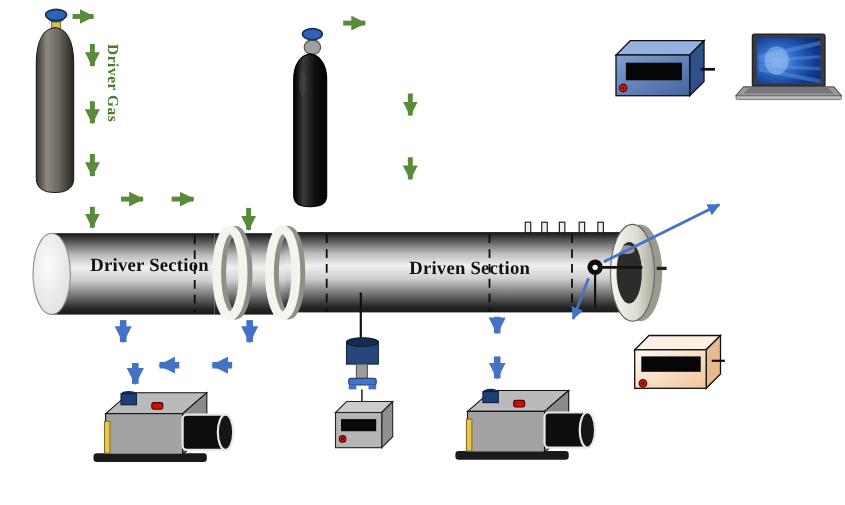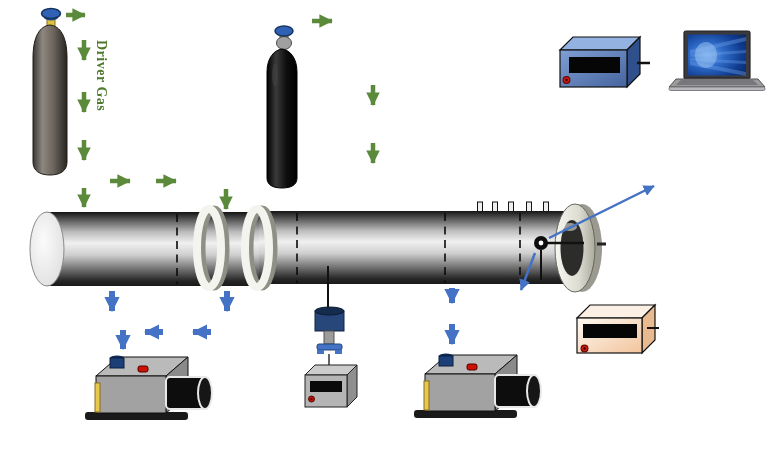--- a/index.html
+++ b/index.html
@@ -248,13 +248,15 @@
     <polygon points="642,318 655,305 655,340 642,353" fill="#e9ba90" stroke="#111" stroke-width="1.2"></polygon>
     <rect x="577" y="318" width="65" height="35" fill="url(#beigeFront)" stroke="#111" stroke-width="1.2"></rect>
     <rect x="583" y="324" width="54" height="14" fill="#060606"></rect>
     <circle cx="584.5" cy="348.5" r="3.4" fill="#cf1a10" stroke="#6b0a05" stroke-width="1.2"></circle>
     <circle cx="584.5" cy="348.5" r="1.2" fill="#2a0503"></circle>
     <line x1="647" y1="328" x2="659" y2="328" stroke="#111" stroke-width="2"></line>
   </g>
 </svg>
 
 <div class="label" id="driver-gas-label">Driver Gas</div>
+<div class="label section-label" id="driver-section-label">Driver Section</div>
+<div class="label section-label" id="driven-section-label">Driven Section</div>
 </div>
 
 </body></html>

